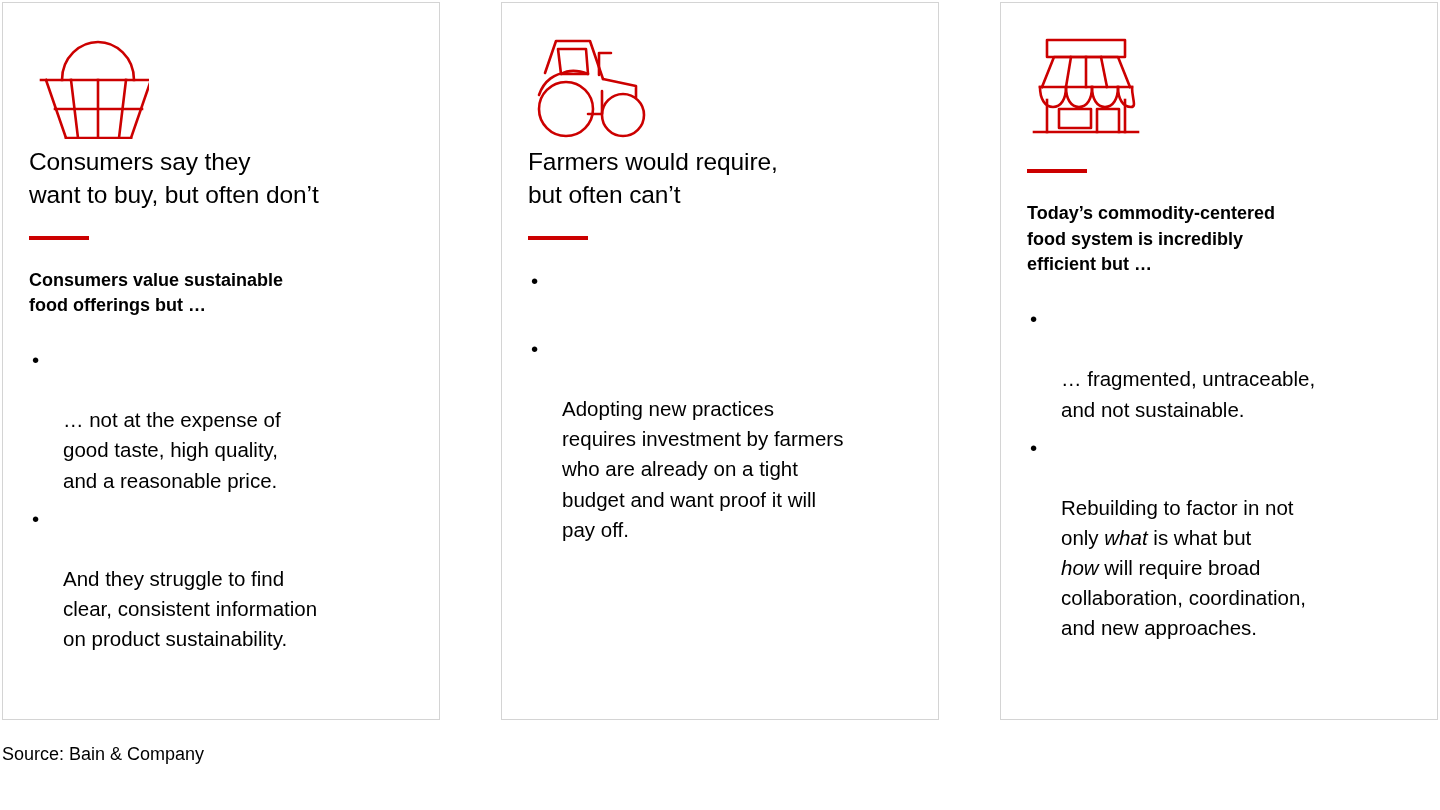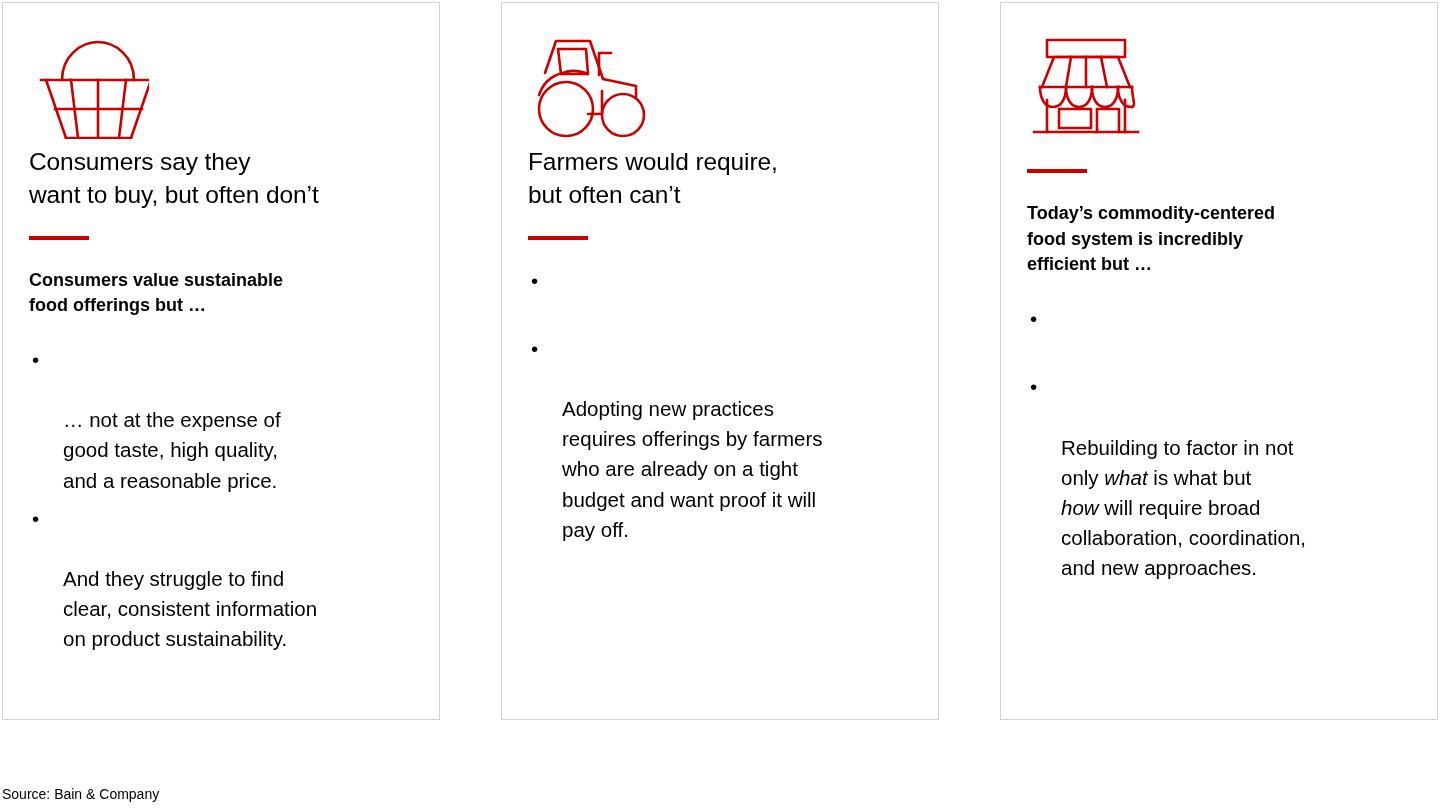--- a/index.html
+++ b/index.html
@@ -93,22 +93,22 @@
     top: 0;
     font-size: 20.5px;
     line-height: 1.47;
   }
   .bullets li i { }
 
   
   .source {
     position: absolute;
     left: 2px;
-    top: 786px;
-    font-size: 14px;
+    top: 744px;
+    font-size: 18px;
     line-height: 1.2;
     color: #000000;
   }
 </style>
 </head>
 <body>
 
 <div class="cards">
 
   <div class="card">
@@ -167,21 +167,21 @@
 but often can’t</h2>
     <div class="rule"></div>
 
     <ul class="bullets">
       <li>
         <span class="bullet-dot">•</span>
       </li>
       <li>
         <span class="bullet-dot">•</span>
         <span>Adopting new practices
-requires offerings by farmers
+requires investment by farmers
 who are already on a tight
 budget and want proof it will
 pay off.</span>
       </li>
     </ul>
   </div>
 
   <div class="card">
     <div class="icon-wrap">
       <svg width="118" height="106" viewBox="0 0 118 106" fill="none" stroke="#cc0000" stroke-width="2.6" stroke-linecap="square" stroke-linejoin="round">
@@ -204,20 +204,22 @@
     </div>
 
     <div class="rule"></div>
     <p class="card-lead">Today’s commodity-centered
 food system is incredibly
 efficient but …</p>
 
     <ul class="bullets">
       <li>
         <span class="bullet-dot">•</span>
+        <span><span>… fragmented, untraceable,
+and not sustainable.</span></span>
       </li>
       <li>
         <span class="bullet-dot">•</span>
         <span><span>Rebuilding to factor in not
 only </span><i>what</i><span> is what but
 </span><i>how</i><span> will require broad
 collaboration, coordination,
 and new approaches.</span></span>
       </li>
     </ul>

